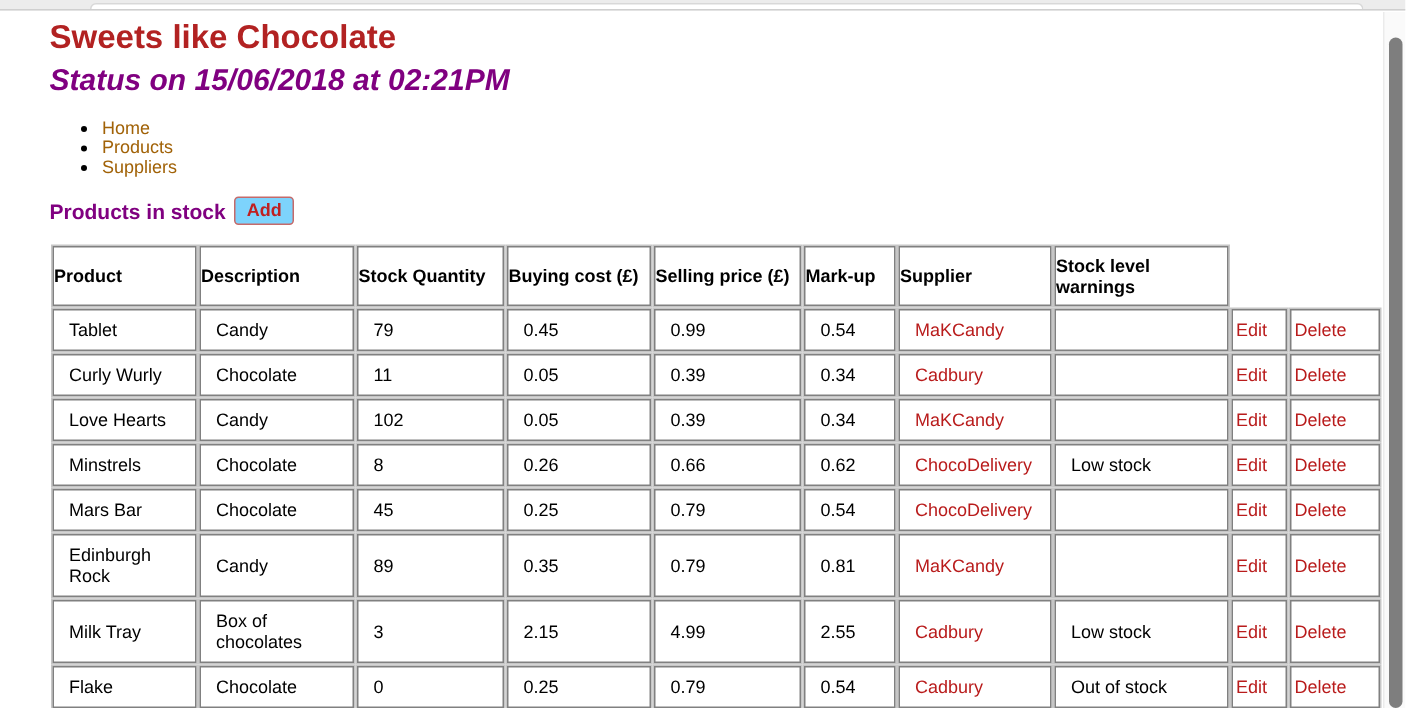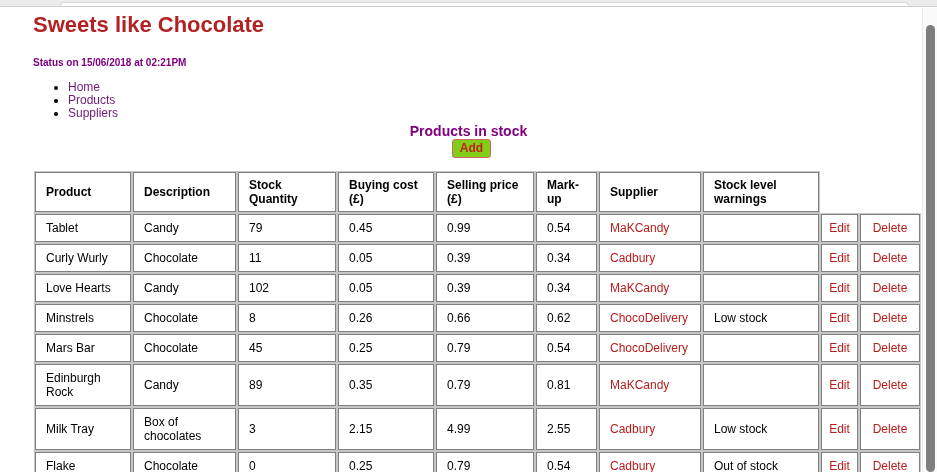--- a/index.html
+++ b/index.html
@@ -29,50 +29,50 @@
     position: absolute; top: 17px; left: 3px; width: 9px; bottom: 0;
     background: #7e7e7e; border-radius: 5px;
   }
   
   .content { padding: 10px 33px 0 33px; }
   h1.page-title {
     color: #b22222; font-size: 22px; font-weight: bold;
     margin-top: 2px; letter-spacing: 0;
   }
   .status-heading {
-    color: #800080; font-size: 10px; font-weight: bold; margin-top: 19px;
+    color: #800080; font-size: 20px; font-weight: bold; margin-top: 5px; font-style: italic;
   }
   ul.nav-list { margin-top: 13px; padding-left: 35px; list-style: disc; }
   ul.nav-list li { font-size: 12px; line-height: 13px; color: #000; }
-  ul.nav-list a { color: #701a75; text-decoration: none; cursor: pointer; }
-  .section-row { margin-top: 3px; display: flex; align-items: center; flex-direction: column; }
+  ul.nav-list a { color: #a16207; text-decoration: none; cursor: pointer; }
+  .section-row { margin-top: 13px; display: flex; align-items: center; }
   .section-heading { color: #800080; font-size: 14px; font-weight: bold; }
   .add-button {
-    margin-left: 6px; background: #84cc16; border: 1px solid #c56a6a;
+    margin-left: 6px; background: #7dd3fc; border: 1px solid #c56a6a;
     border-radius: 3px; color: #c01f1f; font-weight: bold; font-size: 12px;
     font-family: "Liberation Sans", sans-serif;
     padding: 2px 7px; cursor: pointer; line-height: 13px;
   }
   
   table.products {
     margin-top: 12px; border-collapse: separate; border-spacing: 2px;
     table-layout: fixed; width: 889px;
   }
   th, td {
     border: 1px solid #808080;
     box-shadow: 0 0 0 1px #c6c6c6;
     background: #ffffff;
     font-size: 12px; line-height: 14px;
     vertical-align: middle; text-align: left;
     padding: 6px 10px;
     overflow: hidden;
   }
-  th { font-weight: bold; padding: 5px 10px; }
+  th { font-weight: bold; padding: 5px 0; }
   th.spacer { border: none; box-shadow: none; background: transparent; }
-  td.action { text-align: center; padding: 6px 2px; margin-left: 44px; }
+  td.action { padding: 6px 2px; margin-left: 44px; }
   a.plink { color: #b91c1c; text-decoration: none; cursor: pointer; }
   col.c-product  { width: 96px; }
   col.c-desc     { width: 103px; }
   col.c-qty      { width: 98px; }
   col.c-buy      { width: 96px; }
   col.c-sell     { width: 98px; }
   col.c-markup   { width: 61px; }
   col.c-supplier { width: 102px; }
   col.c-warn     { width: 116px; }
   col.c-edit     { width: 37px; }

